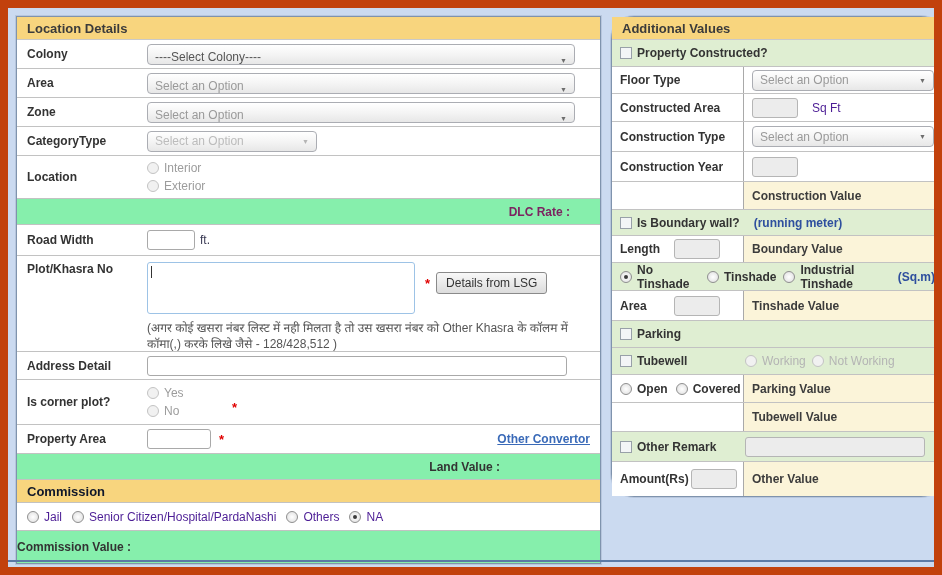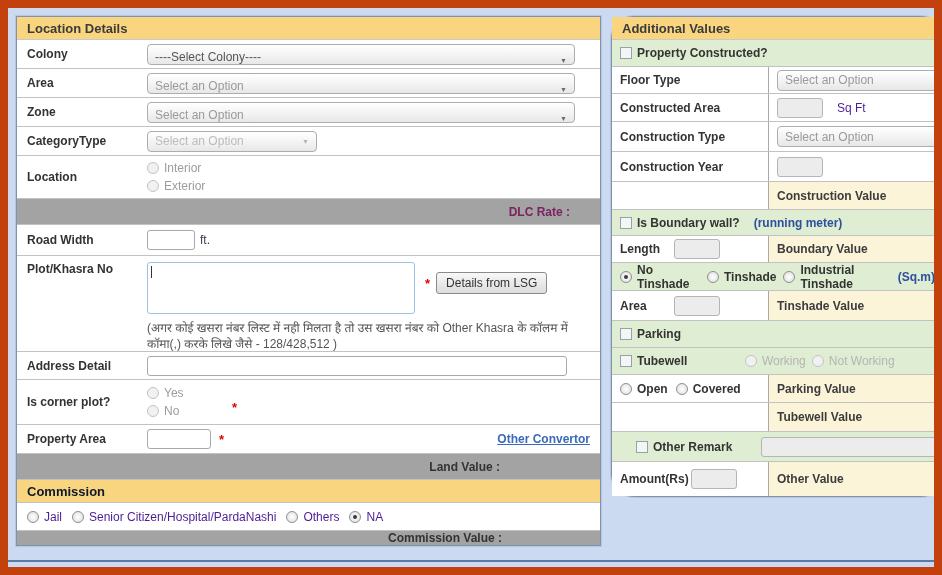--- a/index.html
+++ b/index.html
@@ -17,21 +17,21 @@
   .right-panel { left: 603px; top: 8px; width: 333px; border-radius: 23px; }
   .panel-header {
     height: 23px; background: #f8d57e; border-bottom: 1px solid #c9c9c9;
     display: flex; align-items: center; padding-left: 10px;
     font-size: 13px; font-weight: bold; color: #3b3b3b;
   }
   .row { display: flex; align-items: center; border-bottom: 1px solid #c2c2c2; background: #fff; position: relative; }
   .row:last-child { border-bottom: none; }
   .lbl { font-weight: bold; color: #333; font-size: 12px; }
   .left-label { width: 130px; padding-left: 10px; flex-shrink: 0; }
-  .yellow { background: #a3a3a3; }
+  .yellow { background: #86efac; }
   .green  { background: #dfeed2; }
   .tan    { background: #f8d57e; }
   
   .sel {
     display: flex; align-items: center; justify-content: space-between;
     height: 21px; border: 1px solid #abadb3; border-radius: 4px;
     background: linear-gradient(#ffffff, #f3f3f3 55%, #e7e7e7);
     padding: 0 7px; font-size: 12px; cursor: default;
   }
   .sel-text.dark { color: #555; }
@@ -64,21 +64,21 @@
   .link { color: #3a6ab8; font-size: 12px; font-weight: bold; text-decoration: underline; cursor: pointer; }
   .unit-note { color: #2e4f9e; font-size: 12px; font-weight: bold; }
   .dlc-text { color: #7c2360; font-size: 12px; font-weight: bold; }
   .btn {
     border: 1px solid #8a8a8a; border-radius: 3px; background: linear-gradient(#f8f8f8, #dcdcdc);
     font-size: 12px; color: #333; padding: 3px 9px; font-family: "Liberation Sans", sans-serif; cursor: pointer;
   }
   .note { font-size: 12px; color: #555; line-height: 16px; width: 438px; }
   .stack { display: flex; flex-direction: column; gap: 4px; }
   
-  .rleft { width: 157px; flex-shrink: 0; align-self: stretch; display: flex; align-items: center; padding-left: 8px; border-right: 1px solid #a9a9a9; gap: 6px; }
+  .rleft { width: 132px; flex-shrink: 0; align-self: stretch; display: flex; align-items: center; padding-left: 8px; border-right: 1px solid #a9a9a9; gap: 6px; }
   .rright { flex: 1; display: flex; align-items: center; padding-left: 8px; gap: 6px; }
   .valcell { background: #fbf4d9; font-weight: bold; color: #3c3c3c; font-size: 12px; }
   .caret { position: absolute; width: 1px; height: 12px; background: #333; }
 </style>
 </head>
 <body>
 
 <div class="page">
 
   <div class="panel left-panel">
@@ -202,21 +202,21 @@
       <span class="ritem">
         <span class="radio"></span>
         <span class="rtext">Others</span>
       </span>
       <span class="ritem">
         <span class="radio checked"></span>
         <span class="rtext">NA</span>
       </span>
     </div>
 
-    <div class="row yellow" style="height:14px; justify-content:flex-end; padding-right:98px">
+    <div class="row yellow" style="height:32px; padding-right:98px">
       <span class="lbl">Commission Value :</span>
     </div>
   </div>
 
   <div class="panel right-panel">
     <div class="panel-header">
       <span>Additional Values</span>
     </div>
 
     <div class="row green" style="height:27px; padding-left:8px">
@@ -358,21 +358,21 @@
       </div>
     </div>
 
     <div class="row" style="height:29px">
       <div class="rleft"></div>
       <div class="rright valcell" style="align-self:stretch">
         <span>Tubewell Value</span>
       </div>
     </div>
 
-    <div class="row green" style="height:30px; padding-left:24px">
+    <div class="row green" style="height:30px; padding-left:8px">
       <span class="ritem" style="width:125px">
         <span class="checkbox"></span>
         <span class="rtext bold">Other Remark</span>
       </span>
       <input class="inp gray w180" style="">
     </div>
 
     <div class="row" style="height:34px">
       <div class="rleft" style="gap:2px">
         <span class="lbl">Amount(Rs)</span>

